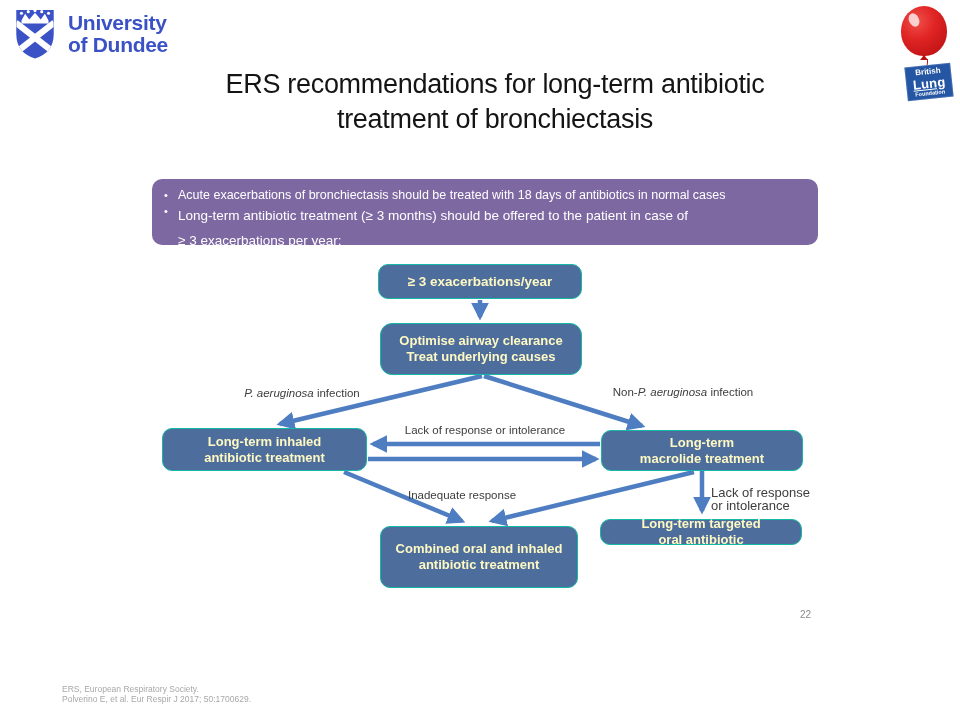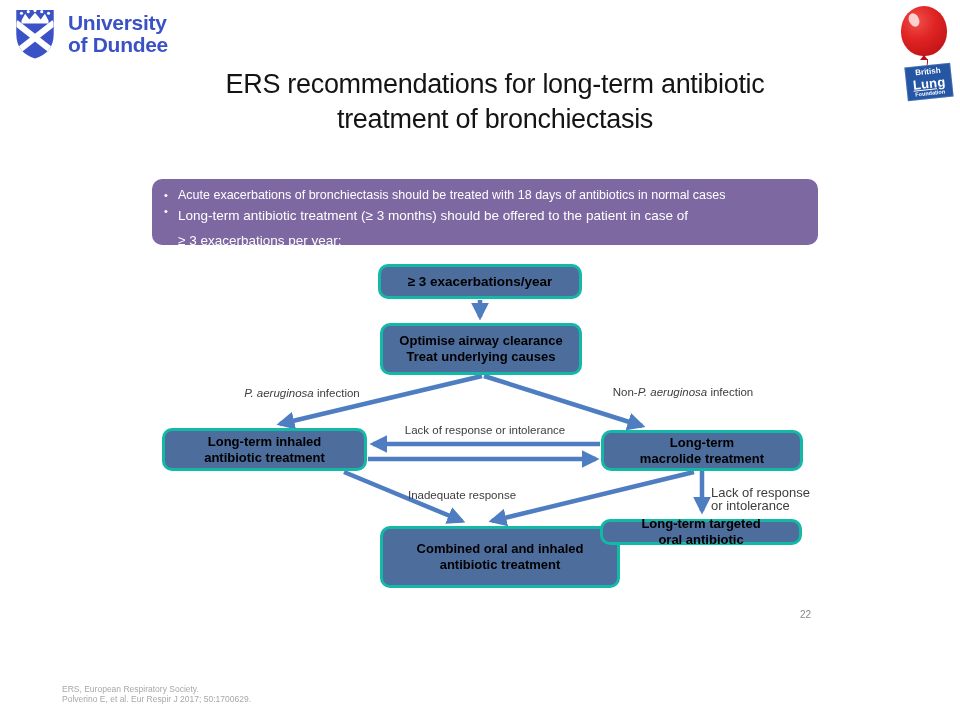--- a/index.html
+++ b/index.html
@@ -33,28 +33,28 @@
   .blf-tag .t3{font-size:5.5px;font-weight:bold;}
   
   .infobox{position:absolute;left:152px;top:179px;width:666px;height:66px;box-sizing:border-box;
     background:#7d68a2;border-radius:10px;padding:8px 16px 6px 12px;color:#fff;}
   .bullet-row{display:flex;align-items:flex-start;}
   .bullet-glyph{width:14px;flex:0 0 14px;font-size:11px;line-height:16px;}
   .bullet-text{flex:1;white-space:pre-line;}
   .bullet-row:nth-child(1) .bullet-text{font-size:12.5px;line-height:16px;}
   .bullet-row:nth-child(2) .bullet-text{font-size:13.5px;line-height:25px;}
   
-  .node{position:absolute;background:#4d6d9c;border:3px solid #14b8a6;border-radius:10px;
-    color:#000000;font-weight:bold;font-size:13px;line-height:16px;display:flex;align-items:center;
+  .node{position:absolute;background:#4d6d9c;border:1px solid #14b8a6;border-radius:10px;
+    color:#fef9c3;font-weight:bold;font-size:13px;line-height:16px;display:flex;align-items:center;
     justify-content:center;text-align:center;white-space:pre-line;box-sizing:border-box;}
   #node-exacerbations{left:378px;top:264px;width:204px;height:35px;font-size:13.5px;}
-  #node-optimise{left:380px;top:323px;width:202px;height:52px;}
+  #node-optimise{left:380px;top:323px;width:202px;height:52px;border-radius:12px;}
   #node-inhaled{left:162px;top:428px;width:205px;height:43px;}
   #node-macrolide{left:601px;top:430px;width:202px;height:41px;}
-  #node-combined{left:380px;top:526px;width:240px;height:62px;}
+  #node-combined{left:380px;top:526px;width:198px;height:62px;}
   #node-targeted{left:600px;top:519px;width:202px;height:26px;}
   .arrows{position:absolute;left:0;top:0;pointer-events:none;}
   .flow-label{position:absolute;font-size:11.5px;color:#3d3d3d;white-space:nowrap;}
   .flow-label.centered{transform:translateX(-50%);}
   .flow-label .it{font-style:italic;}
   #label-lack-right{white-space:pre-line;line-height:13px;font-size:13px;}
   
   .page-number{position:absolute;left:800px;top:609px;font-size:10px;color:#8a8a8a;}
   .footer{position:absolute;left:62px;top:684px;font-size:8.5px;line-height:10px;color:#a8a8a8;}
 </style>

